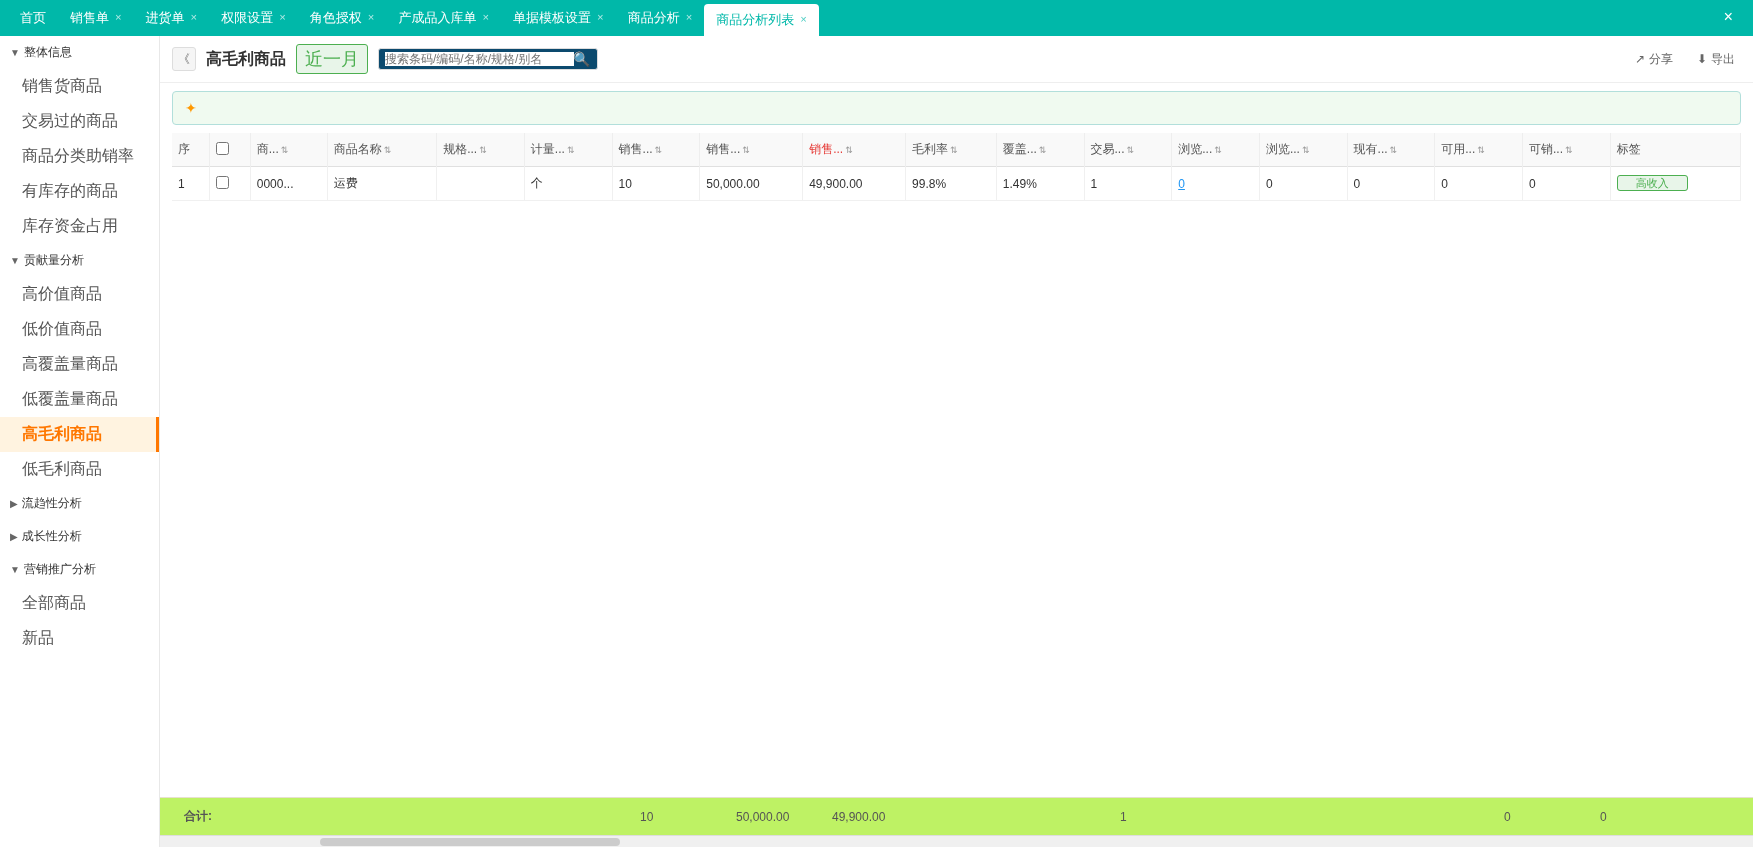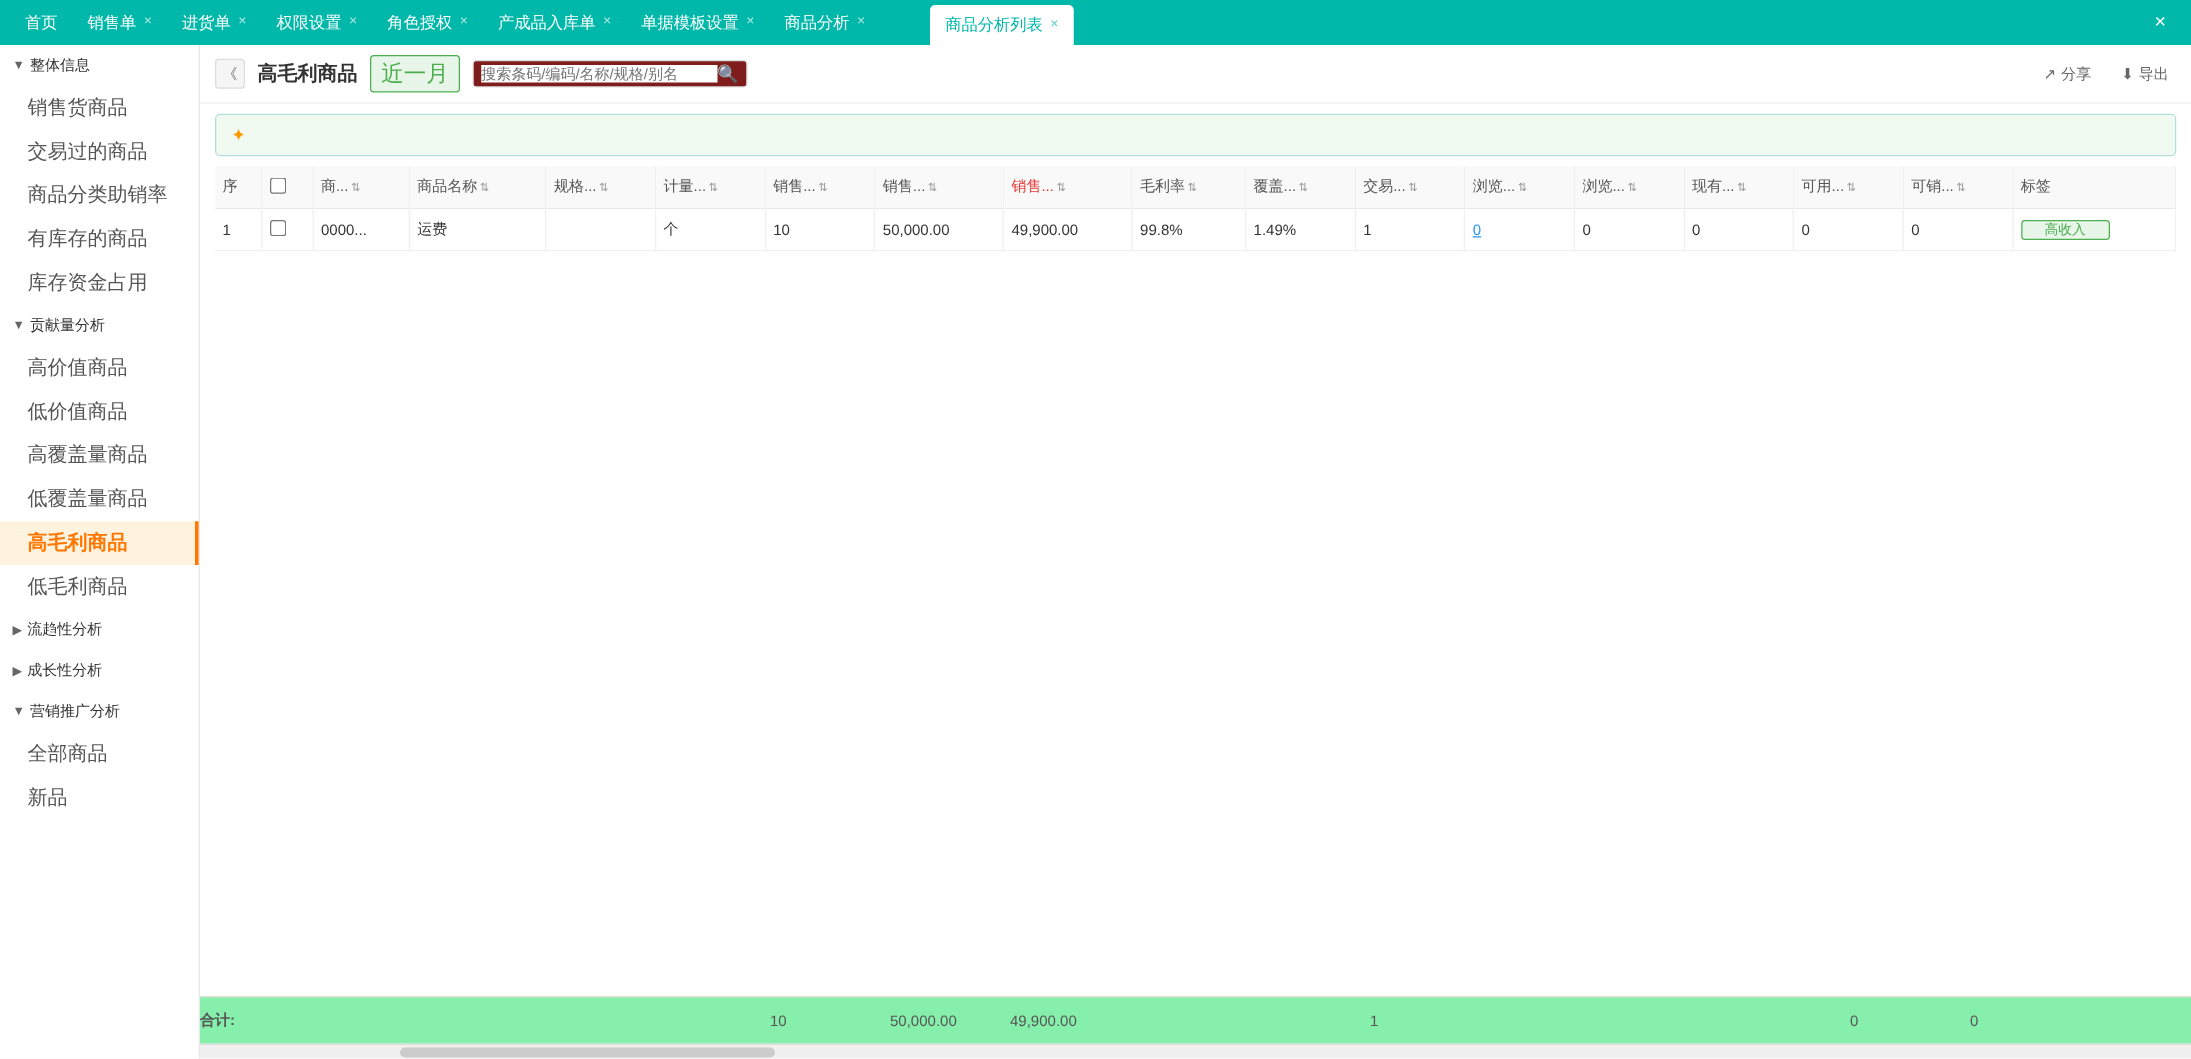--- a/index.html
+++ b/index.html
@@ -18,21 +18,21 @@
     .top-nav .nav-item {
       padding: 0 12px;
       height: 36px;
       display: flex;
       align-items: center;
       cursor: pointer;
       white-space: nowrap;
       font-size: 13px;
       position: relative;
     }
-    .top-nav .nav-item.active { background: #fff; color: #00b8a9; border-radius: 4px 4px 0 0; margin-top: 4px; height: 32px; margin-left: 40px; }
+    .top-nav .nav-item.active { background: #fff; color: #00b8a9; border-radius: 4px 4px 0 0; margin-top: 4px; height: 32px; }
     .top-nav .nav-item .close-btn { margin-left: 6px; font-size: 11px; opacity: 0.7; }
     .top-nav .spacer { flex: 1; }
     .top-nav .close-window { padding: 0 12px; font-size: 16px; cursor: pointer; }
 
     
     .main-layout {
       display: flex;
       height: calc(847px - 36px);
     }
 
@@ -94,21 +94,21 @@
       font-size: 18px;
       cursor: pointer;
     }
     .search-box {
       display: flex;
       align-items: center;
       border: 1px solid #ddd;
       border-radius: 3px;
       padding: 2px 6px;
       width: 220px;
-      background: #7f1d1d;
+      background: #0c4a6e;
     }
     .search-box input {
       border: none;
       outline: none;
       font-size: 12px;
       width: 190px;
       color: #aaa;
     }
     .search-icon { color: #aaa; font-size: 14px; cursor: pointer; }
     .content-header-right { margin-left: auto; display: flex; gap: 12px; }
@@ -189,25 +189,25 @@
       border: 1px solid #4caf50;
       border-radius: 3px;
       padding: 1px 18px;
       font-size: 11px;
     }
     .link-text { color: #2196f3; text-decoration: underline; cursor: pointer; }
 
     
     .footer-bar {
       height: 38px;
-      background: #86efac;
+      background: #bef264;
       border-top: 1px solid #e8e0d0;
       display: flex;
       align-items: center;
-      padding: 0 0;
+      padding: 0 24px;
       font-size: 12px;
       color: #555;
       gap: 16px;
       flex-shrink: 0;
     }
     .footer-label { padding-right: 20px; font-weight: bold; }
     .footer-cell {
       padding: 0 8px;
       min-width: 80px;
     }

